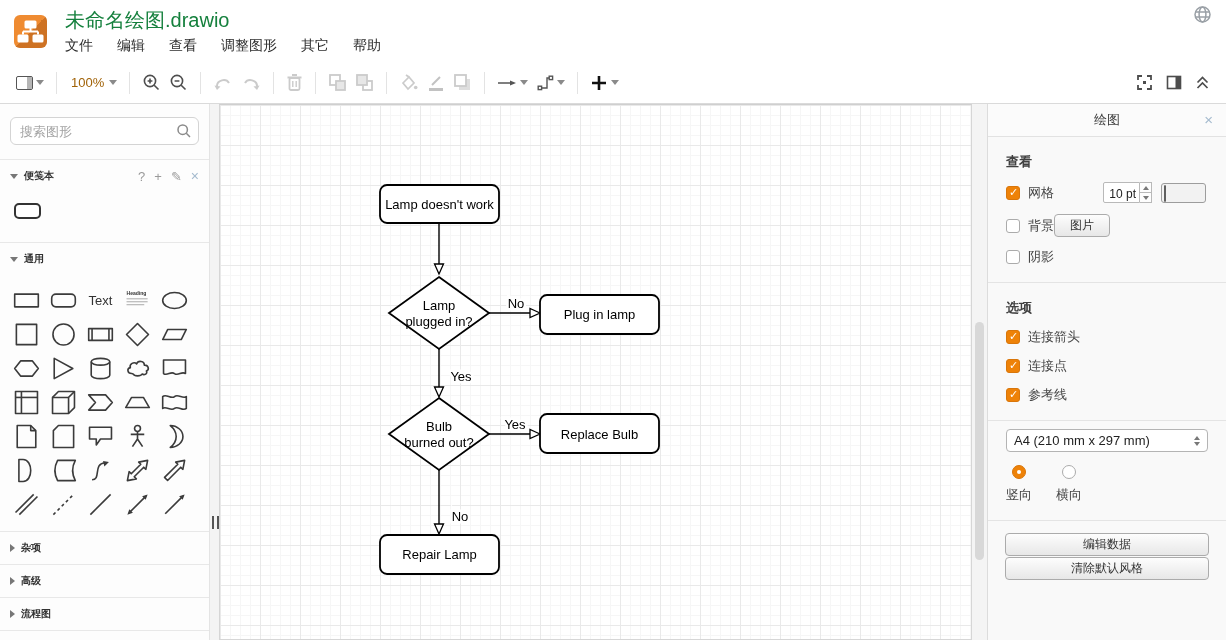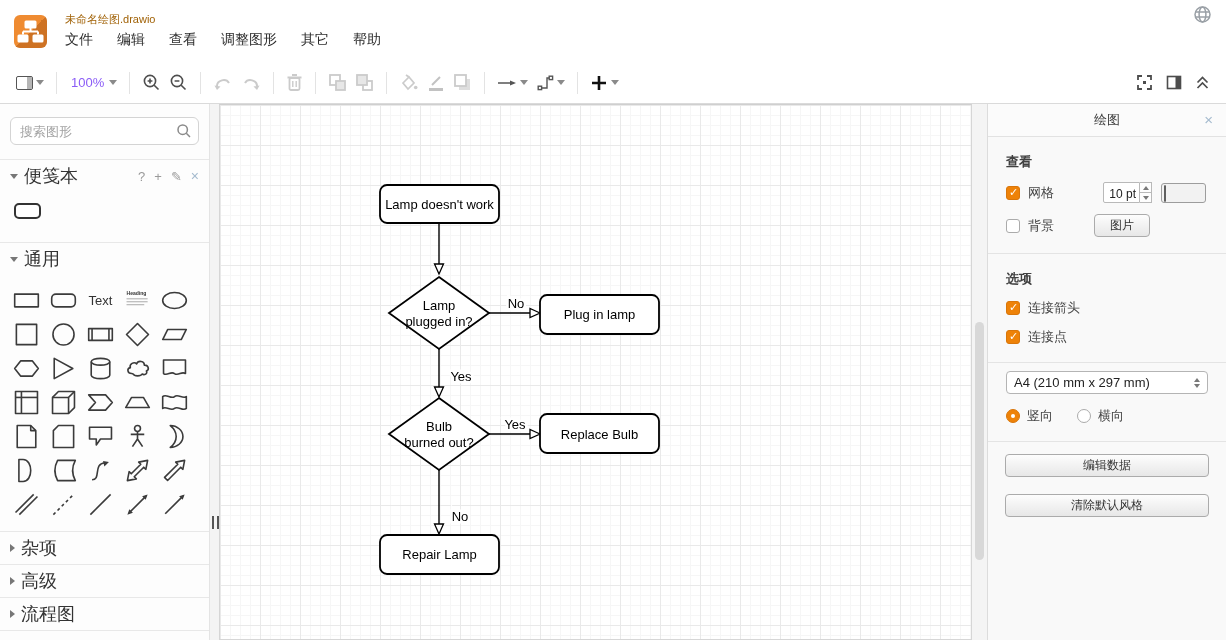--- a/index.html
+++ b/index.html
@@ -6,48 +6,48 @@
   html,body { background:#fff; }
   body { font-family:"Liberation Sans","DejaVu Sans",sans-serif; }
   .app { position:relative; width:1226px; height:640px; overflow:hidden; background:#fff; color:#2d2d2d; }
 
   
   .titlebar { height:62px; display:flex; align-items:center; padding:0 14px; position:relative; }
   .logo { width:33px; height:33px; border-radius:6px; background:#EF8B31; position:relative; overflow:hidden; flex:0 0 auto; }
   .logo .shade { position:absolute; inset:0; background:linear-gradient(315deg, rgba(120,50,0,.28) 50%, transparent 50%); }
   .logo svg { position:absolute; inset:0; }
   .titlecol { margin-left:18px; display:flex; flex-direction:column; }
-  .doc-title { font-size:11px; font-weight:500; color:#a16207; line-height:1.2; }
+  .doc-title { font-size:20px; font-weight:500; color:#15803d; line-height:1.2; }
   .menubar { display:flex; gap:24px; margin-top:5px; }
   .menu-item { font-size:14px; color:#2d2d2d; cursor:default; }
   .globe { position:absolute; right:14px; top:5px; }
 
   
   .toolbar { height:42px; display:flex; align-items:center; padding:0 12px; border-bottom:1px solid #dadada; }
   .tbtn { display:flex; align-items:center; gap:3px; padding:0 4px; height:28px; }
   .tsep { width:1px; height:22px; background:#e3e3e3; margin:0 8px; }
   .caret { width:0; height:0; border-left:4px solid transparent; border-right:4px solid transparent; border-top:5px solid #8a8a8a; }
-  .zoomlabel { font-size:13px; color:#8b5cf6; padding:0 2px; }
+  .zoomlabel { font-size:13px; color:#a16207; padding:0 2px; }
   .viewicon { width:17px; height:14px; border:1.5px solid #555; border-radius:2px; position:relative; background:#fff; }
   .viewicon::after { content:""; position:absolute; right:0; top:0; bottom:0; width:5px; background:#b5b5b5; }
   .tb-right { margin-left:auto; display:flex; align-items:center; gap:13px; padding-right:4px; }
 
   
   .main { display:flex; height:536px; }
 
   
   .sidebar { flex:0 0 210px; background:#fdfdfd; border-right:1px solid #e4e4e4; overflow:hidden; }
   .searchwrap { padding:13px 10px 14px; }
   .searchbox { position:relative; }
   .searchbox input { width:100%; height:28px; border:1px solid #d4d4d4; border-radius:6px; padding:0 26px 0 9px; font-size:13px; color:#333; background:#fff; outline:none; font-family:inherit; }
   .searchbox input::placeholder { color:#a3a3a3; }
   .searchbox .mag { position:absolute; right:7px; top:6px; }
   .sb-sec { border-top:1px solid #e8e8e8; }
   .sb-head { height:32px; display:flex; align-items:center; padding:0 10px; }
-  .sb-head .label { font-size:18px; font-weight:normal; color:#333; margin-left:6px; }
+  .sb-head .label { font-size:10px; font-weight:bold; color:#333; margin-left:6px; }
   .chev-down { width:0; height:0; border-left:4px solid transparent; border-right:4px solid transparent; border-top:5px solid #777; }
   .chev-right { width:0; height:0; border-top:4px solid transparent; border-bottom:4px solid transparent; border-left:5px solid #777; }
   .sp-actions { margin-left:auto; display:flex; align-items:center; gap:9px; }
   .sp-actions span { font-size:13px; color:#9a9a9a; }
   .sp-actions .x { color:#a4bace; font-size:14px; }
   .scratch-body { height:50px; position:relative; }
   .scratch-shape { position:absolute; left:14px; top:11px; width:27px; height:16px; border:2px solid #333; border-radius:5px; background:#fff; }
   .shapegrid { padding:8px 4px 10px 8px; display:grid; grid-template-columns:repeat(5,37px); grid-auto-rows:34px; }
   .shape { display:flex; align-items:center; justify-content:center; cursor:move; }
   .shape svg { width:27px; height:27px; fill:none; stroke:#3b3b3b; stroke-width:1.9; stroke-linejoin:round; }
@@ -86,32 +86,32 @@
   .numwrap { margin-left:auto; display:flex; }
   .numinput { width:37px; height:21px; border:1px solid #b9b9b9; background:#fff; font-size:12px; color:#222; text-align:right; padding:2px 3px 0 0; border-radius:2px 0 0 2px; }
   .spinner { width:12px; height:21px; display:flex; flex-direction:column; }
   .spin { flex:1; border:1px solid #b9b9b9; border-left:none; background:#fdfdfd; display:flex; align-items:center; justify-content:center; }
   .spin + .spin { border-top:none; }
   .tri-up { width:0; height:0; border-left:3px solid transparent; border-right:3px solid transparent; border-bottom:4px solid #787878; }
   .tri-dn { width:0; height:0; border-left:3px solid transparent; border-right:3px solid transparent; border-top:4px solid #787878; }
   .swatch { width:45px; height:20px; margin-left:9px; border:1px solid #9d9d9d; border-radius:3px; background:#f2f2f2; padding:2px; }
   .swatch .inner { width:100%; height:100%; border:1px solid #5f5f5f; border-radius:2px; }
   .pbtn { height:23px; border:1px solid #ababab; border-radius:4px; background:linear-gradient(#fdfdfd,#e7e7e7); font-size:12px; color:#333; display:flex; align-items:center; justify-content:center; cursor:pointer; font-family:inherit; }
-  .imgbtn { width:56px; margin-left:40px; }
+  .imgbtn { width:56px; }
   .pdivider { border-top:1px solid #e4e4e4; margin-top:16px; }
   .selectbox { margin:8px 18px 0; height:23px; border:1px solid #b4b4b4; border-radius:4px; background:#fff; display:flex; align-items:center; padding:0 7px; }
   .selectbox .sval { flex:1; font-size:13px; color:#222; }
   .selarrows { display:flex; flex-direction:column; gap:2px; align-items:center; }
   .radiorow { display:flex; align-items:center; gap:24px; padding:13px 18px 0; }
-  .radio-item { display:flex; align-items:center; gap:7px; }
+  .radio-item { display:flex; align-items:center; gap:7px;flex-direction:column; }
   .rdo { width:14px; height:14px; border-radius:50%; position:relative; }
   .rdo.on { background:#EE8208; border:1px solid #d9760a; }
   .rdo.on::after { content:""; position:absolute; left:4px; top:4px; width:4px; height:4px; border-radius:50%; background:#fff; }
   .rdo.off { background:#fff; border:1px solid #ababab; }
-  .bigbtns { padding:12px 17px 0; display:flex; flex-direction:column; gap:17px; }
+  .bigbtns { padding:12px 17px 0; display:flex; flex-direction:column; gap:1px; }
   .bigbtns .pbtn { width:100%; }
   .ic { display:block; }
 </style>
 </head>
 <body>
 
 <div class="app">
 
   <header class="titlebar">
     <div class="logo">
@@ -590,32 +590,40 @@
         <span class="swatch"><span class="inner" id="swatch-inner" style="background: rgb(204, 204, 204);"></span></span>
       </div>
 
 
       <div class="prow">
         <span class="cbx off"></span>
         <span class="cbx-label">背景</span>
         <button class="pbtn imgbtn">图片</button>
       </div>
 
+      <div class="prow">
+        <span class="cbx off"></span>
+        <span class="cbx-label">阴影</span>
+      </div>
 
       <div class="pdivider"></div>
 
       <div class="psection-head">选项</div>
 
       <div class="prow">
         <span class="cbx on"></span>
         <span class="cbx-label">连接箭头</span>
       </div>
       <div class="prow">
         <span class="cbx on"></span>
         <span class="cbx-label">连接点</span>
+      </div>
+      <div class="prow">
+        <span class="cbx on"></span>
+        <span class="cbx-label">参考线</span>
       </div>
 
       <div class="pdivider"></div>
 
 
       <div class="selectbox">
         <span class="sval">A4 (210 mm x 297 mm)</span>
         <span class="selarrows">
             <span class="tri-up"></span>
             <span class="tri-dn"></span>

